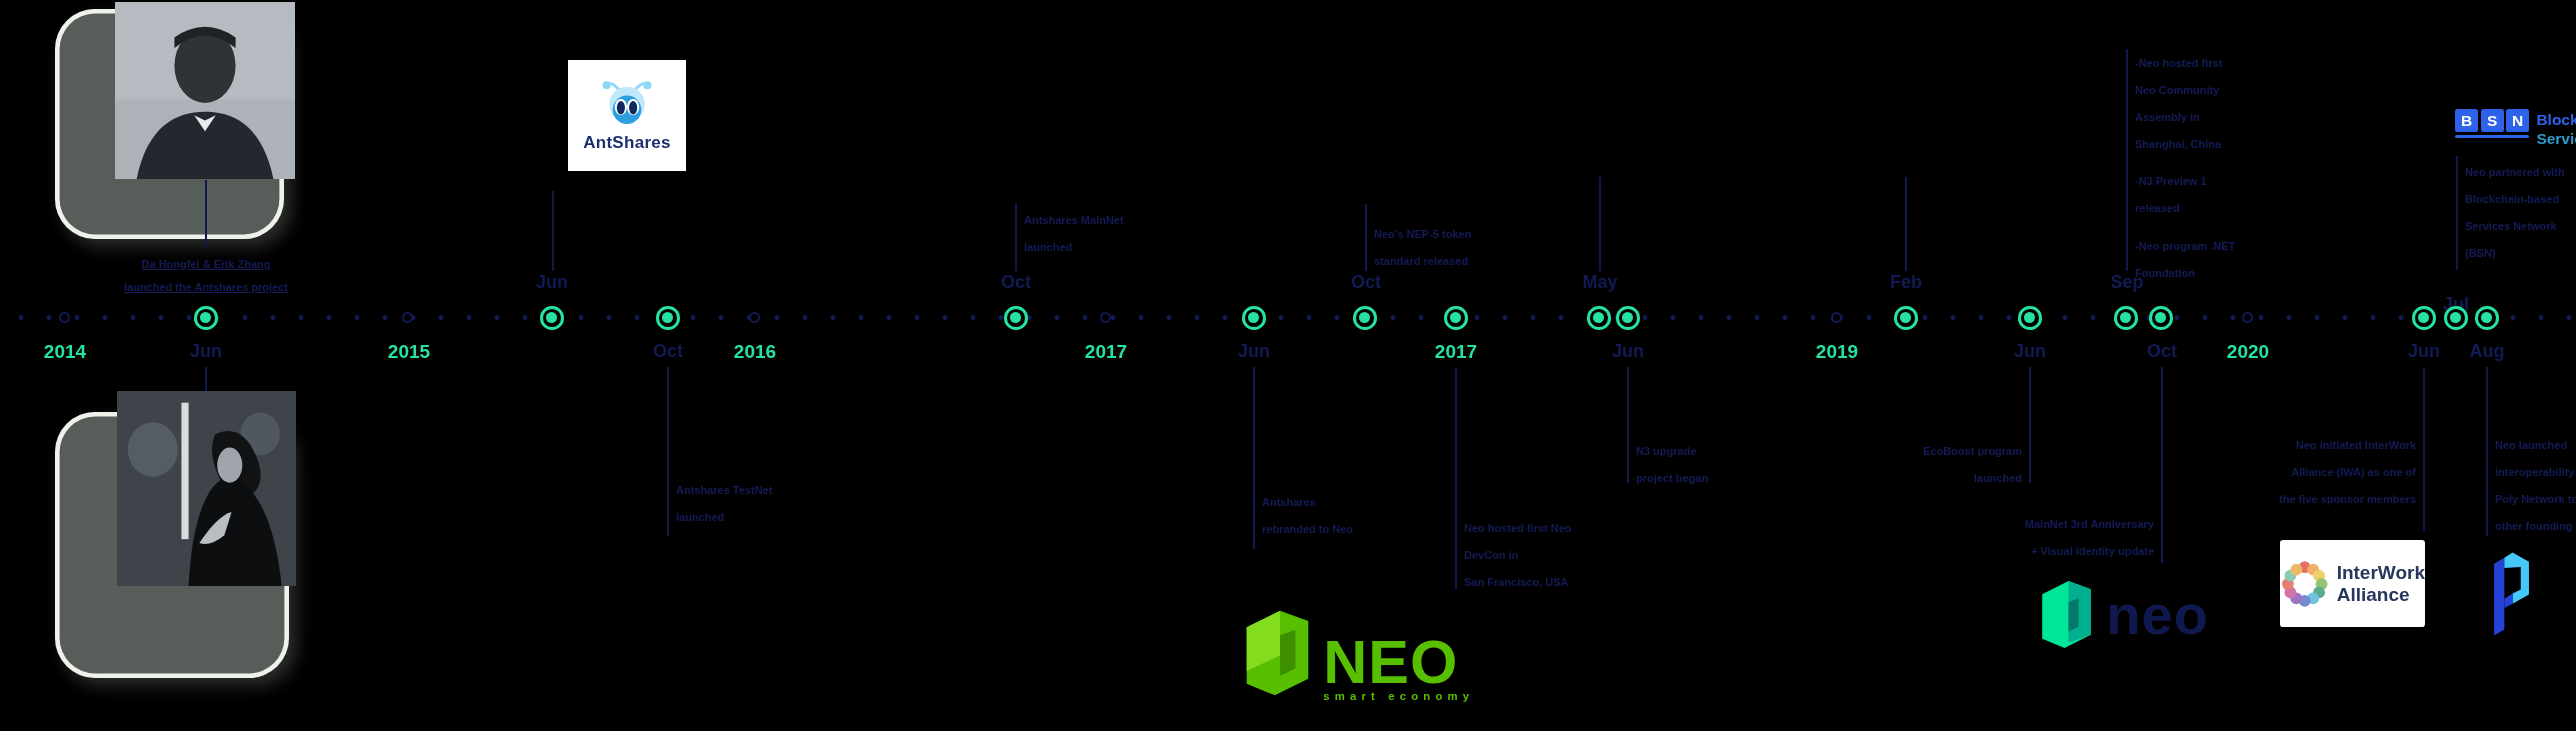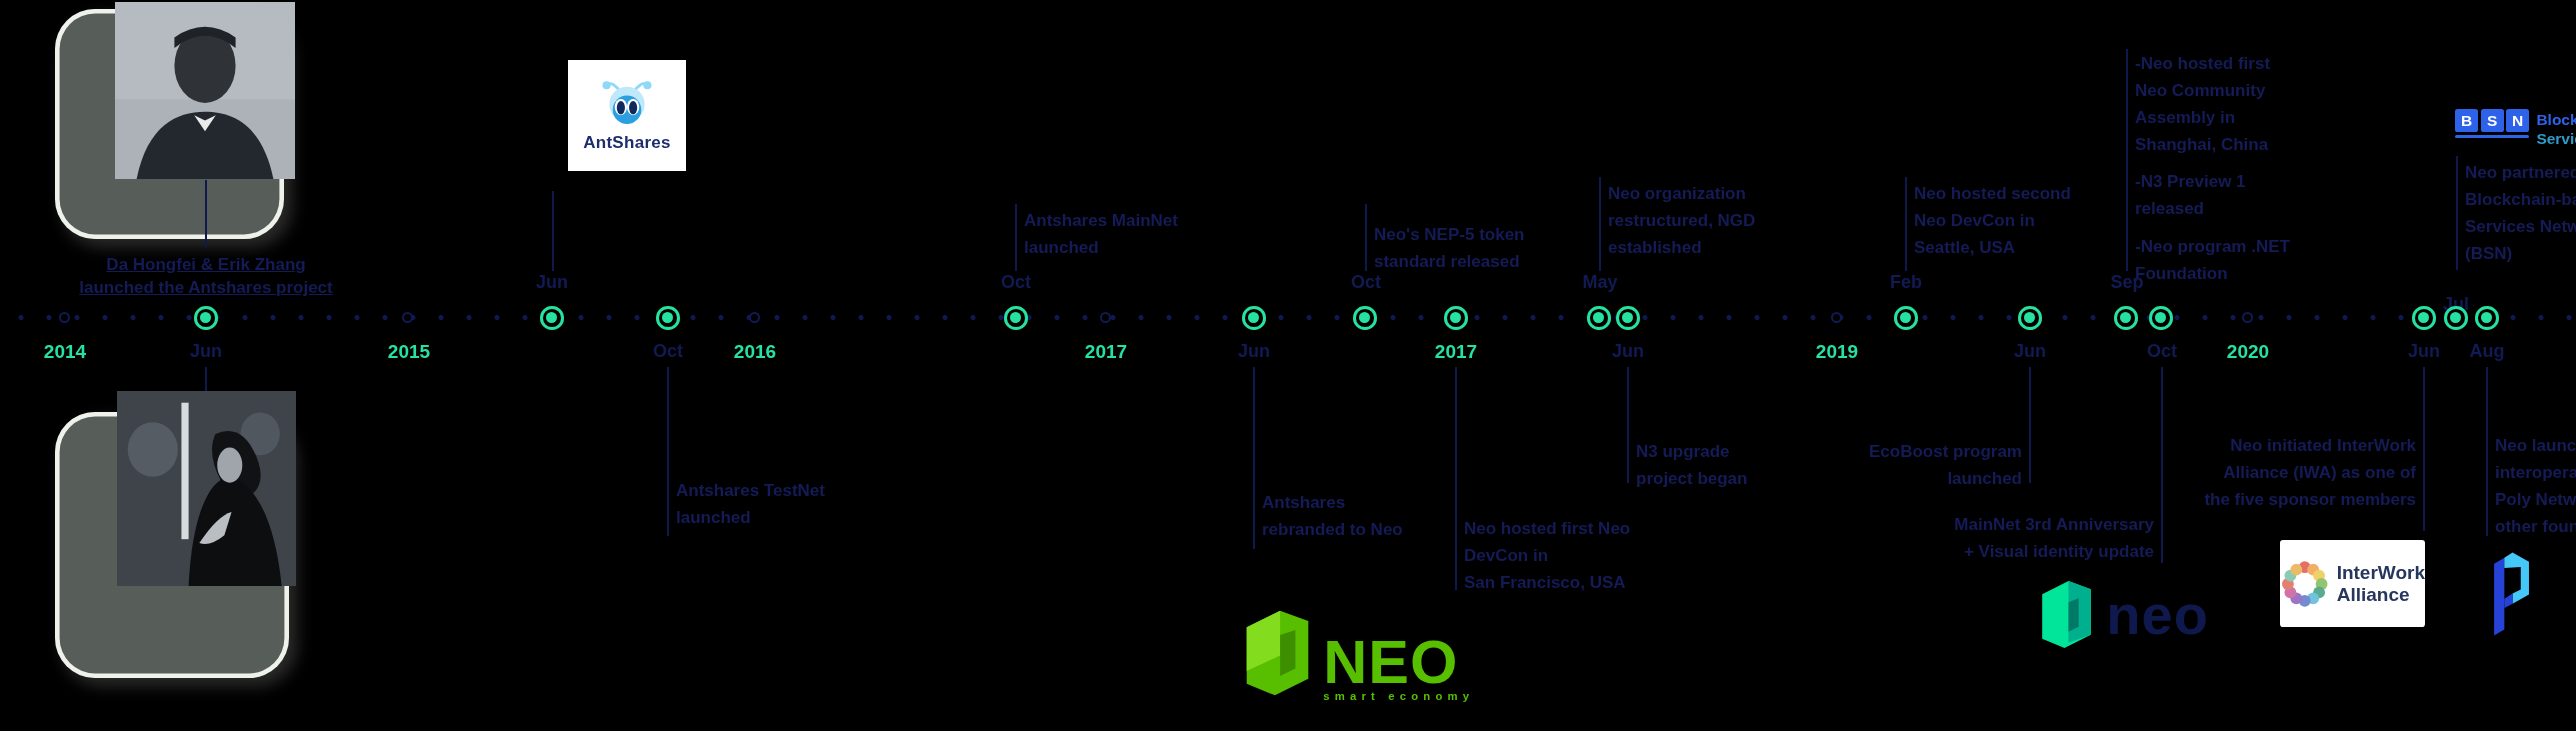--- a/index.html
+++ b/index.html
@@ -17,21 +17,21 @@
   .marker .core{position:absolute;left:3.1px;top:3.1px;width:11.3px;height:11.3px;border-radius:50%;background:#26E2A1;}
   .year-marker{position:absolute;width:7.2px;height:7.2px;border:2.6px solid #111A52;border-radius:50%;
           background:#000;z-index:3;box-sizing:content-box;}
 
   
   .month{position:absolute;font-size:18px;font-weight:bold;color:#121A54;transform:translateX(-50%);
          white-space:nowrap;z-index:3;}
   .year-label{position:absolute;font-size:19px;font-weight:bold;color:#26E2A1;transform:translateX(-50%);
          white-space:nowrap;z-index:3;}
   .connector{position:absolute;width:1.5px;background:#10194E;z-index:2;}
-  .event-text{position:absolute;font-size:17px;font-weight:bold;color:#141B56;line-height:27px;
+  .event-text{position:absolute;font-size:11px;font-weight:bold;color:#141B56;line-height:27px;
          white-space:nowrap;z-index:3;}
   .event-text.right{text-align:right;}
   .event-text.center{text-align:center;transform:translateX(-50%);text-decoration:underline;}
   .event-text.caption{line-height:23px;}
   .event-text .gap{margin-top:10.3px;}
 
   
   .photo-frame{position:absolute;background:#575D58;border-radius:40px;
          box-shadow:inset 0 0 0 4.6px #EFF1EB, 7.2px 7.2px 15.5px rgba(120,126,120,.35);z-index:2;}
   .photo{position:absolute;overflow:hidden;z-index:3;}
@@ -255,44 +255,34 @@
     <div class="event-text left" style="top: 515px; left: 1464px;">
       <div>Neo hosted first Neo</div>
       <div>DevCon in</div>
       <div>San Francisco, USA</div>
     </div>
     <div class="connector" style="left: 1599px; top: 177px; height: 94px;"></div>
     <div class="marker" style="left: 1587px; top: 306px;">
       <span class="core"></span>
     </div>
     <div class="month" style="left: 1600px; top: 272px;">May</div>
-    <div class="event-text left" style="top: 180px; left: 1608px;">
-      <div>Neo organization</div>
-      <div>restructured, NGD</div>
-      <div>established</div>
-    </div>
     <div class="connector" style="left: 1627px; top: 367px; height: 116px;"></div>
     <div class="marker" style="left: 1616px; top: 306px;">
       <span class="core"></span>
     </div>
     <div class="month" style="left: 1628px; top: 341px;">Jun</div>
     <div class="event-text left" style="top: 438px; left: 1636px;">
       <div>N3 upgrade</div>
       <div>project began</div>
     </div>
     <div class="connector" style="left: 1905px; top: 177px; height: 94px;"></div>
     <div class="marker" style="left: 1894px; top: 306px;">
       <span class="core"></span>
     </div>
     <div class="month" style="left: 1906px; top: 272px;">Feb</div>
-    <div class="event-text left" style="top: 180px; left: 1914px;">
-      <div>Neo hosted second</div>
-      <div>Neo DevCon in</div>
-      <div>Seattle, USA</div>
-    </div>
     <div class="connector" style="left: 2029px; top: 367px; height: 116px;"></div>
     <div class="marker" style="left: 2018px; top: 306px;">
       <span class="core"></span>
     </div>
     <div class="month" style="left: 2030px; top: 341px;">Jun</div>
     <div class="event-text right" style="top: 438px; right: 1059px;">
       <div>EcoBoost program</div>
       <div>launched</div>
     </div>
     <div class="connector" style="left: 2126px; top: 49px; height: 222px;"></div>

